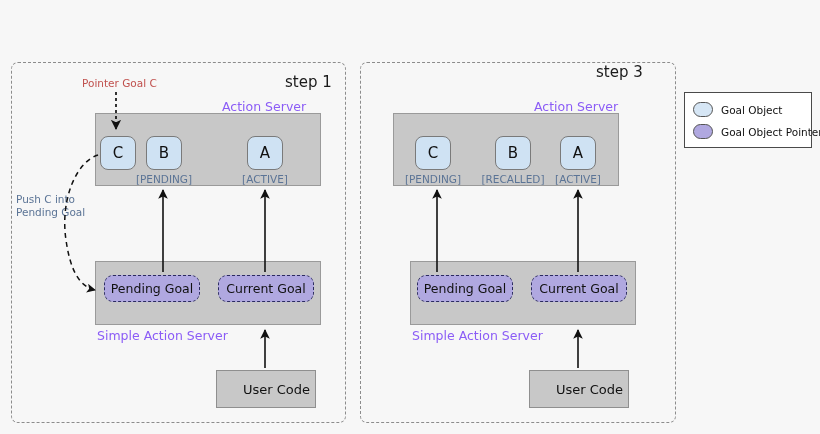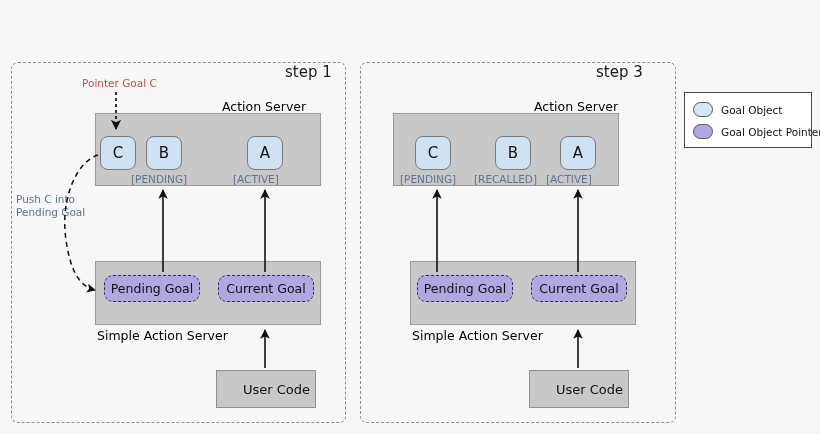--- a/index.html
+++ b/index.html
@@ -37,33 +37,33 @@
     box-sizing: border-box;
   }
   #step-panel-1 { left: 11px; top: 62px; width: 335px; height: 361px; }
   #step-panel-2 { left: 360px; top: 62px; width: 316px; height: 361px; }
   .step-label {
     position: absolute;
     font-size: 15px;
     color: #1a1a1a;
     white-space: nowrap;
   }
-  #step-label-1 { left: 285px; top: 63px; }
+  #step-label-1 { left: 285px; top: 73px; }
   #step-label-2 { left: 596px; top: 63px; }
 
   .gray-box {
     position: absolute;
     background: #c8c8c8;
     border: 1px solid #9a9a9a;
     box-sizing: border-box;
   }
   .box-caption {
     position: absolute;
     font-size: 12.5px;
-    color: #000000;
+    color: #8b5cf6;
     white-space: nowrap;
   }
   .goal-box {
     position: absolute;
     background: #cfe2f3;
     border: 1.4px solid #7a7a7a;
     border-radius: 8px;
     box-sizing: border-box;
     display: flex;
     align-items: center;
@@ -71,20 +71,21 @@
     font-size: 15px;
     color: #111;
     width: 36px;
     height: 34px;
   }
   .state-label {
     position: absolute;
     font-size: 10.5px;
     color: #5b7496;
     white-space: nowrap;
+    text-align: center;
   }
   .ptr-box {
     position: absolute;
     background: #b0a8e0;
     border: 1.6px dashed #2b2b5f;
     border-radius: 9px;
     box-sizing: border-box;
     display: flex;
     align-items: center;
     justify-content: center;

